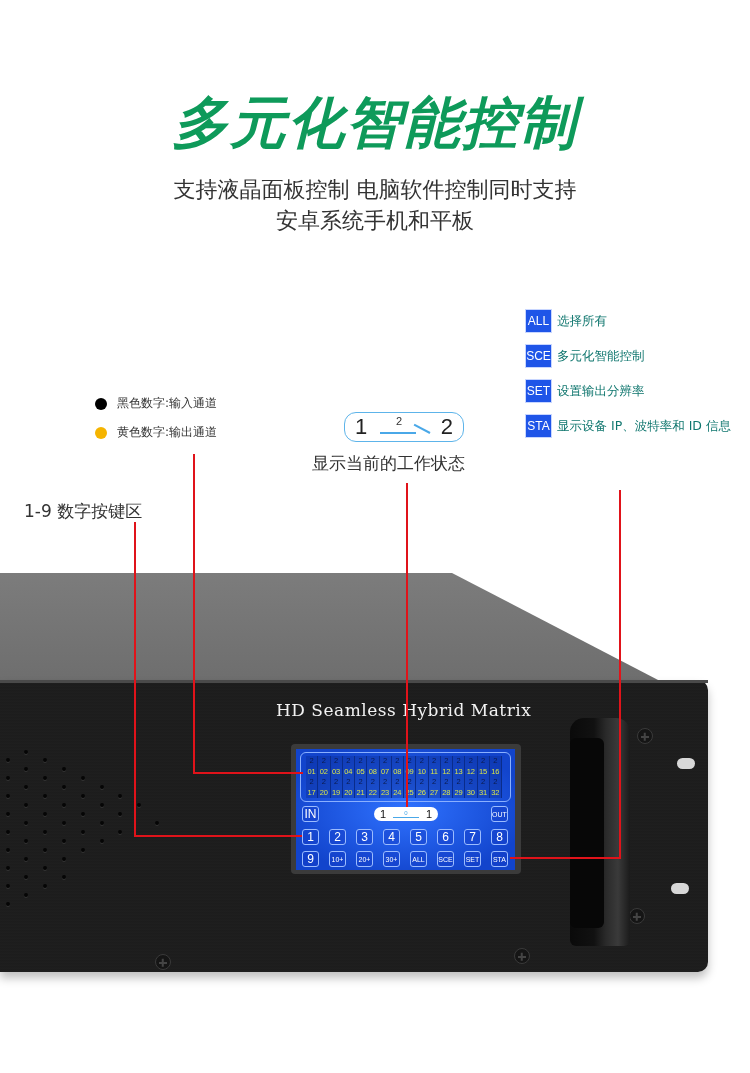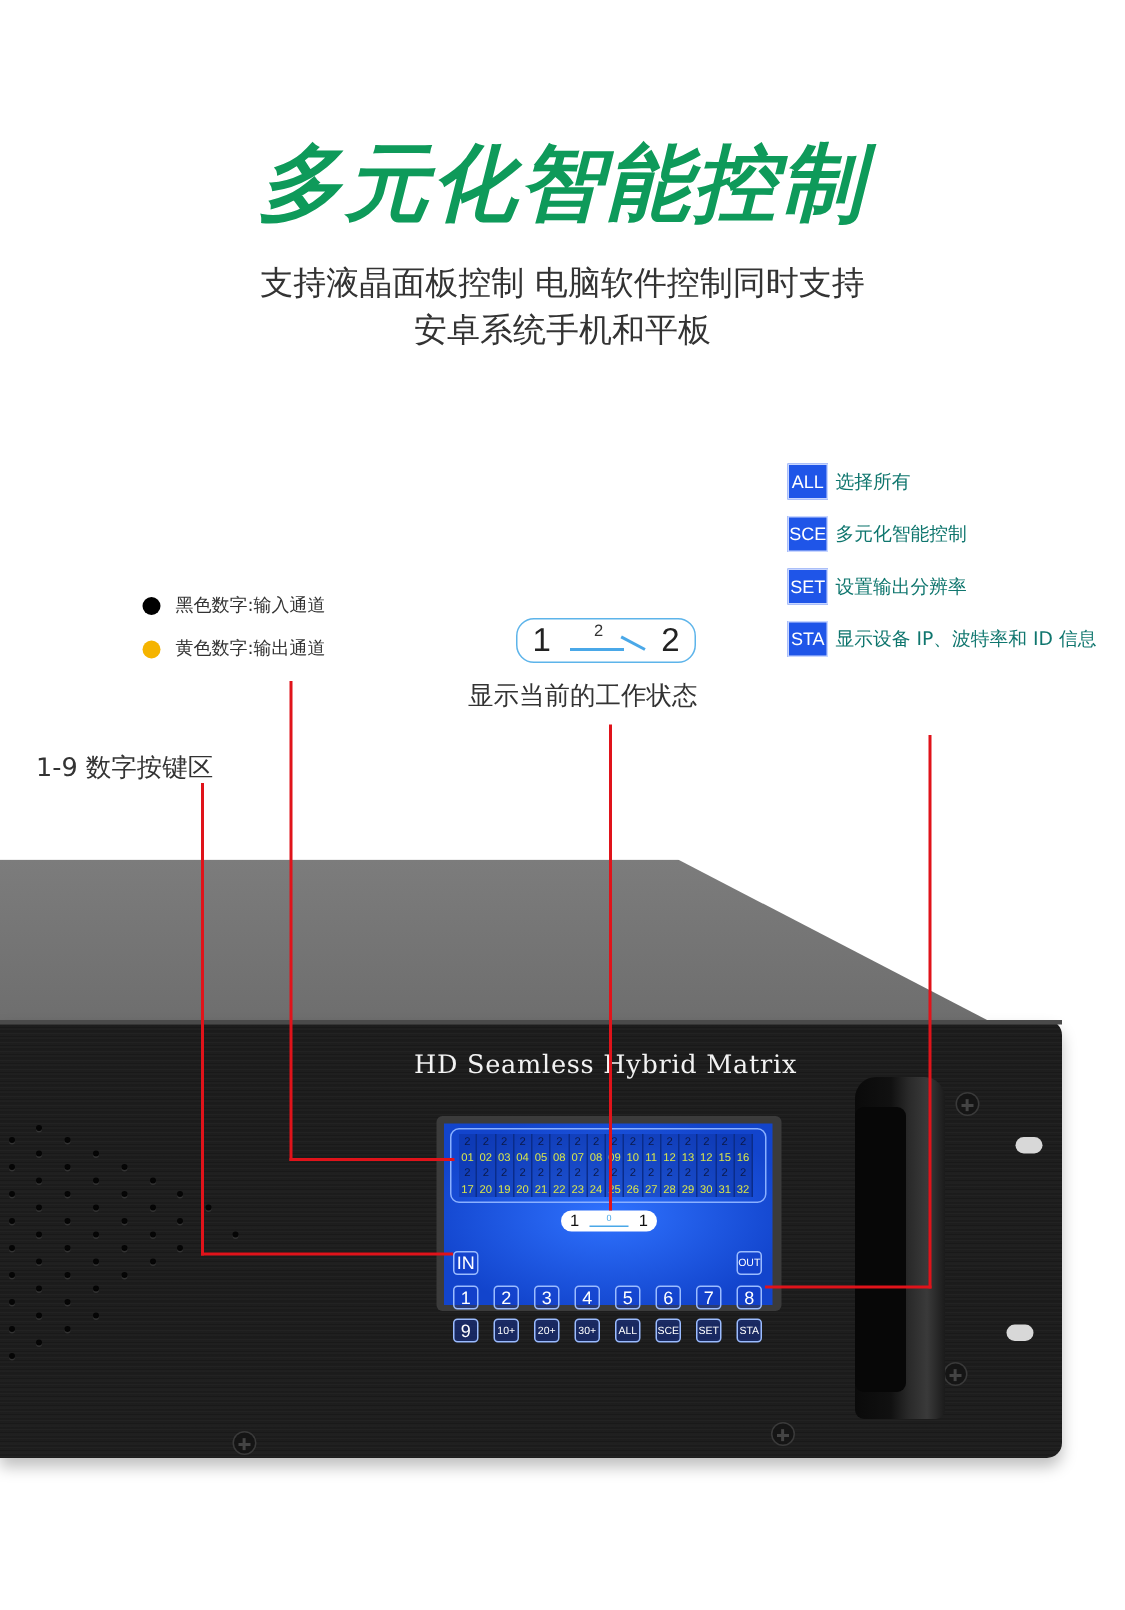--- a/index.html
+++ b/index.html
@@ -50,21 +50,21 @@
 
   
   .lcd-frame { position: absolute; left: 291px; top: 744px; width: 230px; height: 130px; background: #3b3b3b; border-radius: 4px; }
   .lcd { position: absolute; left: 296px; top: 749px; width: 219px; height: 121px; background: radial-gradient(ellipse at 50% 50%, #2f72ff, #1244cc 80%); }
   .lcd-grid { position: absolute; left: 300px; top: 752px; width: 211px; height: 50px; border: 1px solid #8ab0ff; border-radius: 6px; }
   .lcd-cols { position: absolute; left: 306px; top: 756px; width: 196px; height: 42px; display: flex; }
   .lcd-col { flex: 1; border-right: 1px solid #0a2c8a; display: flex; flex-direction: column; align-items: center; font-family: "Liberation Sans", sans-serif; font-size: 7.5px; line-height: 10.5px; background: rgba(10,40,140,0.35); }
   .lcd-col .in { color: #0c1a4a; }
   .lcd-col .out { color: #d9e54a; }
   .lcd-btn { position: absolute; width: 17px; height: 16px; border: 1px solid #9bbcff; border-radius: 3px; color: #fff; font-family: "Liberation Sans", sans-serif;
-    display: flex; align-items: center; justify-content: center; font-size: 12px; background: rgba(20,60,200,0.4); margin-top: 28px; }
+    display: flex; align-items: center; justify-content: center; font-size: 12px; background: rgba(20,60,200,0.4); }
   .lcd-btn.small { font-size: 7px; }
   .lcd-pill { position: absolute; left: 374px; top: 807px; width: 64px; height: 14px; background: #fff; border-radius: 7px; display: flex; align-items: center; justify-content: space-between; padding: 0 6px; font-size: 11px; color: #111; font-family: "Liberation Sans", sans-serif; }
   .lcd-pill .mid { font-size: 6px; color: #4aa8e8; border-bottom: 1px solid #4aa8e8; width: 26px; text-align: center; line-height: 7px; }
 
   .red { position: absolute; background: #e0131a; }
 </style>
 </head>
 <body>
 
 <div class="headline">多元化智能控制</div>

